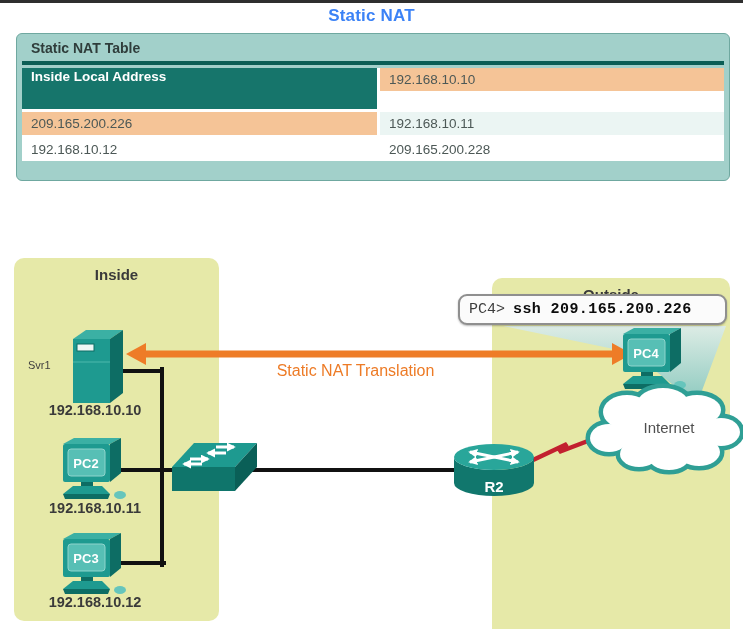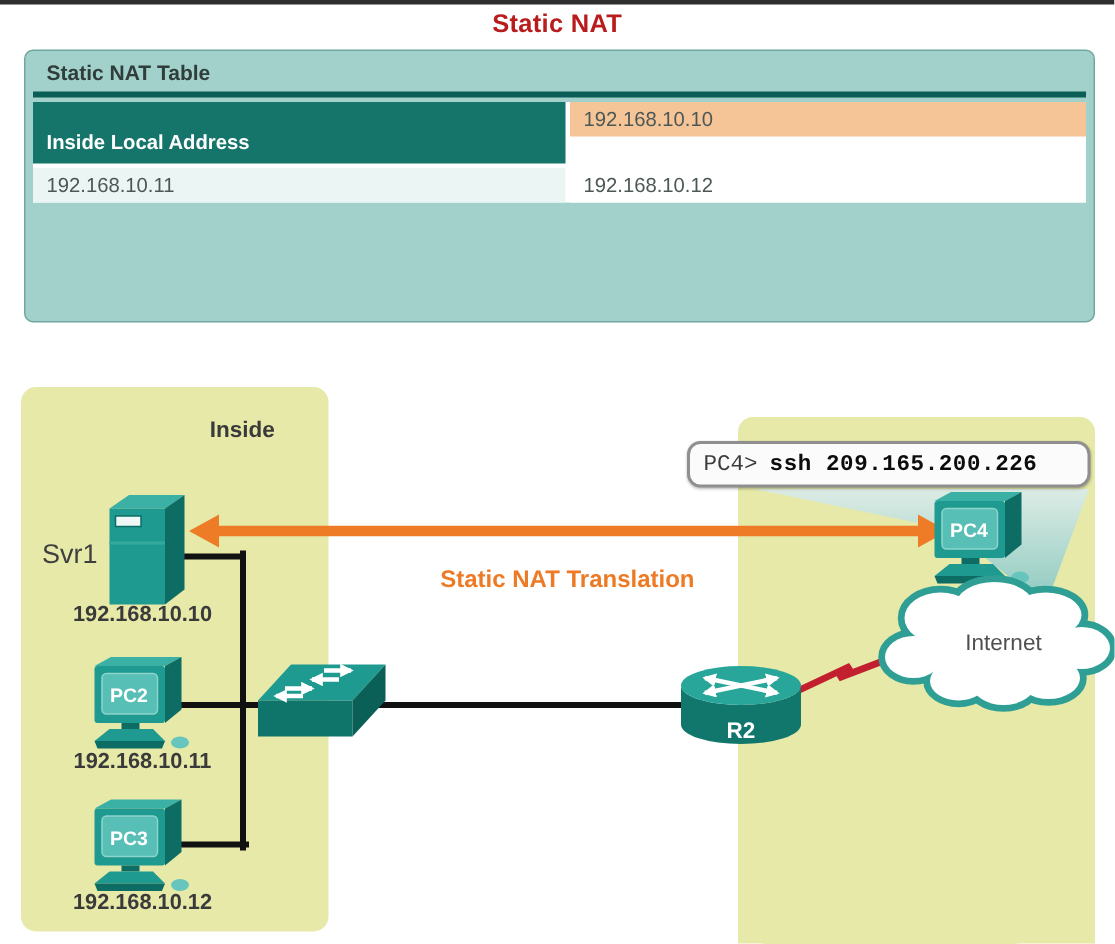--- a/index.html
+++ b/index.html
@@ -2,49 +2,49 @@
 <html><head>
 <meta charset="utf-8">
 <style>
   html,body{margin:0;padding:0;}
   body{
     width:743px;height:629px;position:relative;overflow:hidden;
     background:#ffffff;font-family:"Liberation Sans",sans-serif;
   }
   .top-edge{position:absolute;top:0;left:0;width:743px;height:3px;background:#2f2f2f;}
   .page-title{position:absolute;top:6px;left:0;width:743px;text-align:center;
-    font-size:17px;font-weight:bold;color:#b91c1c;letter-spacing:.2px;}
+    font-size:17px;font-weight:bold;color:#3b82f6;letter-spacing:.2px;}
 
   
-  .nat-table{position:absolute;left:16px;top:33px;width:714px;height:182px;
+  .nat-table{position:absolute;left:16px;top:33px;width:714px;height:148px;
     background:#a2d0ca;border:1px solid #6fa8a0;border-radius:6px;
     box-sizing:border-box;padding:0 5px 5px 5px;}
   .nat-title{height:27px;line-height:29px;padding-left:9px;
     font-size:14px;font-weight:bold;color:#2f3d3b;}
   .nat-sep{height:4px;background:#0b5e55;margin-bottom:3px;}
   .nat-grid{display:grid;grid-template-columns:355px 1fr;gap:3px;background:#ffffff;}
   .hcell{background:#16756b;color:#ffffff;font-weight:bold;font-size:13.5px;
-    height:41px;box-sizing:border-box;padding:18px 8px 0 9px;line-height:1.3;}
+    height:41px;box-sizing:border-box;padding:0 8px 0 9px;line-height:1.3;}
   .cell{height:23px;line-height:23px;padding-left:9px;font-size:13.5px;color:#4c5856;background:#ffffff;}
   .cell.hl{background:#f5c497;}
   .cell.alt{background:#ebf5f3;}
 
   
   .zone{position:absolute;top:258px;height:363px;background:#e6e9a8;border-radius:10px;}
   .zone.inside{left:14px;width:205px;}
   .zone.outside{left:492px;width:238px;margin-top:20px;}
-  .zone-title{position:absolute;top:20px;left:0;width:100%;text-align:center;
-    font-size:15px;font-weight:bold;color:#3a3a3a;padding-left:45px;}
+  .zone-title{position:absolute;top:8px;left:0;width:100%;text-align:center;
+    font-size:15px;font-weight:bold;color:#3a3a3a;}
   .overlay{position:absolute;left:0;top:0;pointer-events:none;}
   .icon{position:absolute;}
-  .dev-label{position:absolute;font-size:18px;color:#3f3f3f;}
+  .dev-label{position:absolute;font-size:11px;color:#3f3f3f;}
   .ip-label{position:absolute;width:150px;text-align:center;
     font-size:14.5px;font-weight:bold;color:#3a3a3a;}
-  .arrow-label{position:absolute;left:248px;top:378px;width:215px;text-align:right;
-    font-size:16px;font-weight:bold;color:#ed7b26;}
+  .arrow-label{position:absolute;left:248px;top:362px;width:215px;text-align:center;
+    font-size:16px;font-weight:normal;color:#ed7b26;}
   .callout{position:absolute;left:458px;top:294px;width:269px;height:31px;
     background:#fbfbfb;border:2px solid #8f8f8f;border-radius:9px;box-sizing:border-box;
     box-shadow:0 1px 2px rgba(0,0,0,.28);display:flex;align-items:center;padding-left:9px;
     font-family:"Liberation Mono","DejaVu Sans Mono",monospace;font-size:15px;white-space:pre;}
   .callout .prompt{color:#3c3c3c;}
   .callout .cmd{font-weight:bold;color:#0c0c0c;margin-left:8px;letter-spacing:.4px;text-align:center;}
   svg text{font-family:"Liberation Sans",sans-serif;}
 </style>
 </head>
 <body>
@@ -52,22 +52,24 @@
 <div class="top-edge"></div>
 
 <div class="page-title">Static NAT</div>
 
 <div class="nat-table">
   <div class="nat-title">Static NAT Table</div>
   <div class="nat-sep"></div>
   <div class="nat-grid">
     <div class="hcell">Inside Local Address</div>
     <div class="cell hl">192.168.10.10</div>
+    <div class="cell hl">209.165.200.226</div>
     <div class="cell alt">192.168.10.11</div>
     <div class="cell">192.168.10.12</div>
+    <div class="cell">209.165.200.228</div>
   </div>
 </div>
 
 <div class="zone inside">
   <div class="zone-title">Inside</div>
 </div>
 <div class="zone outside">
   <div class="zone-title">Outside</div>
 </div>
 

